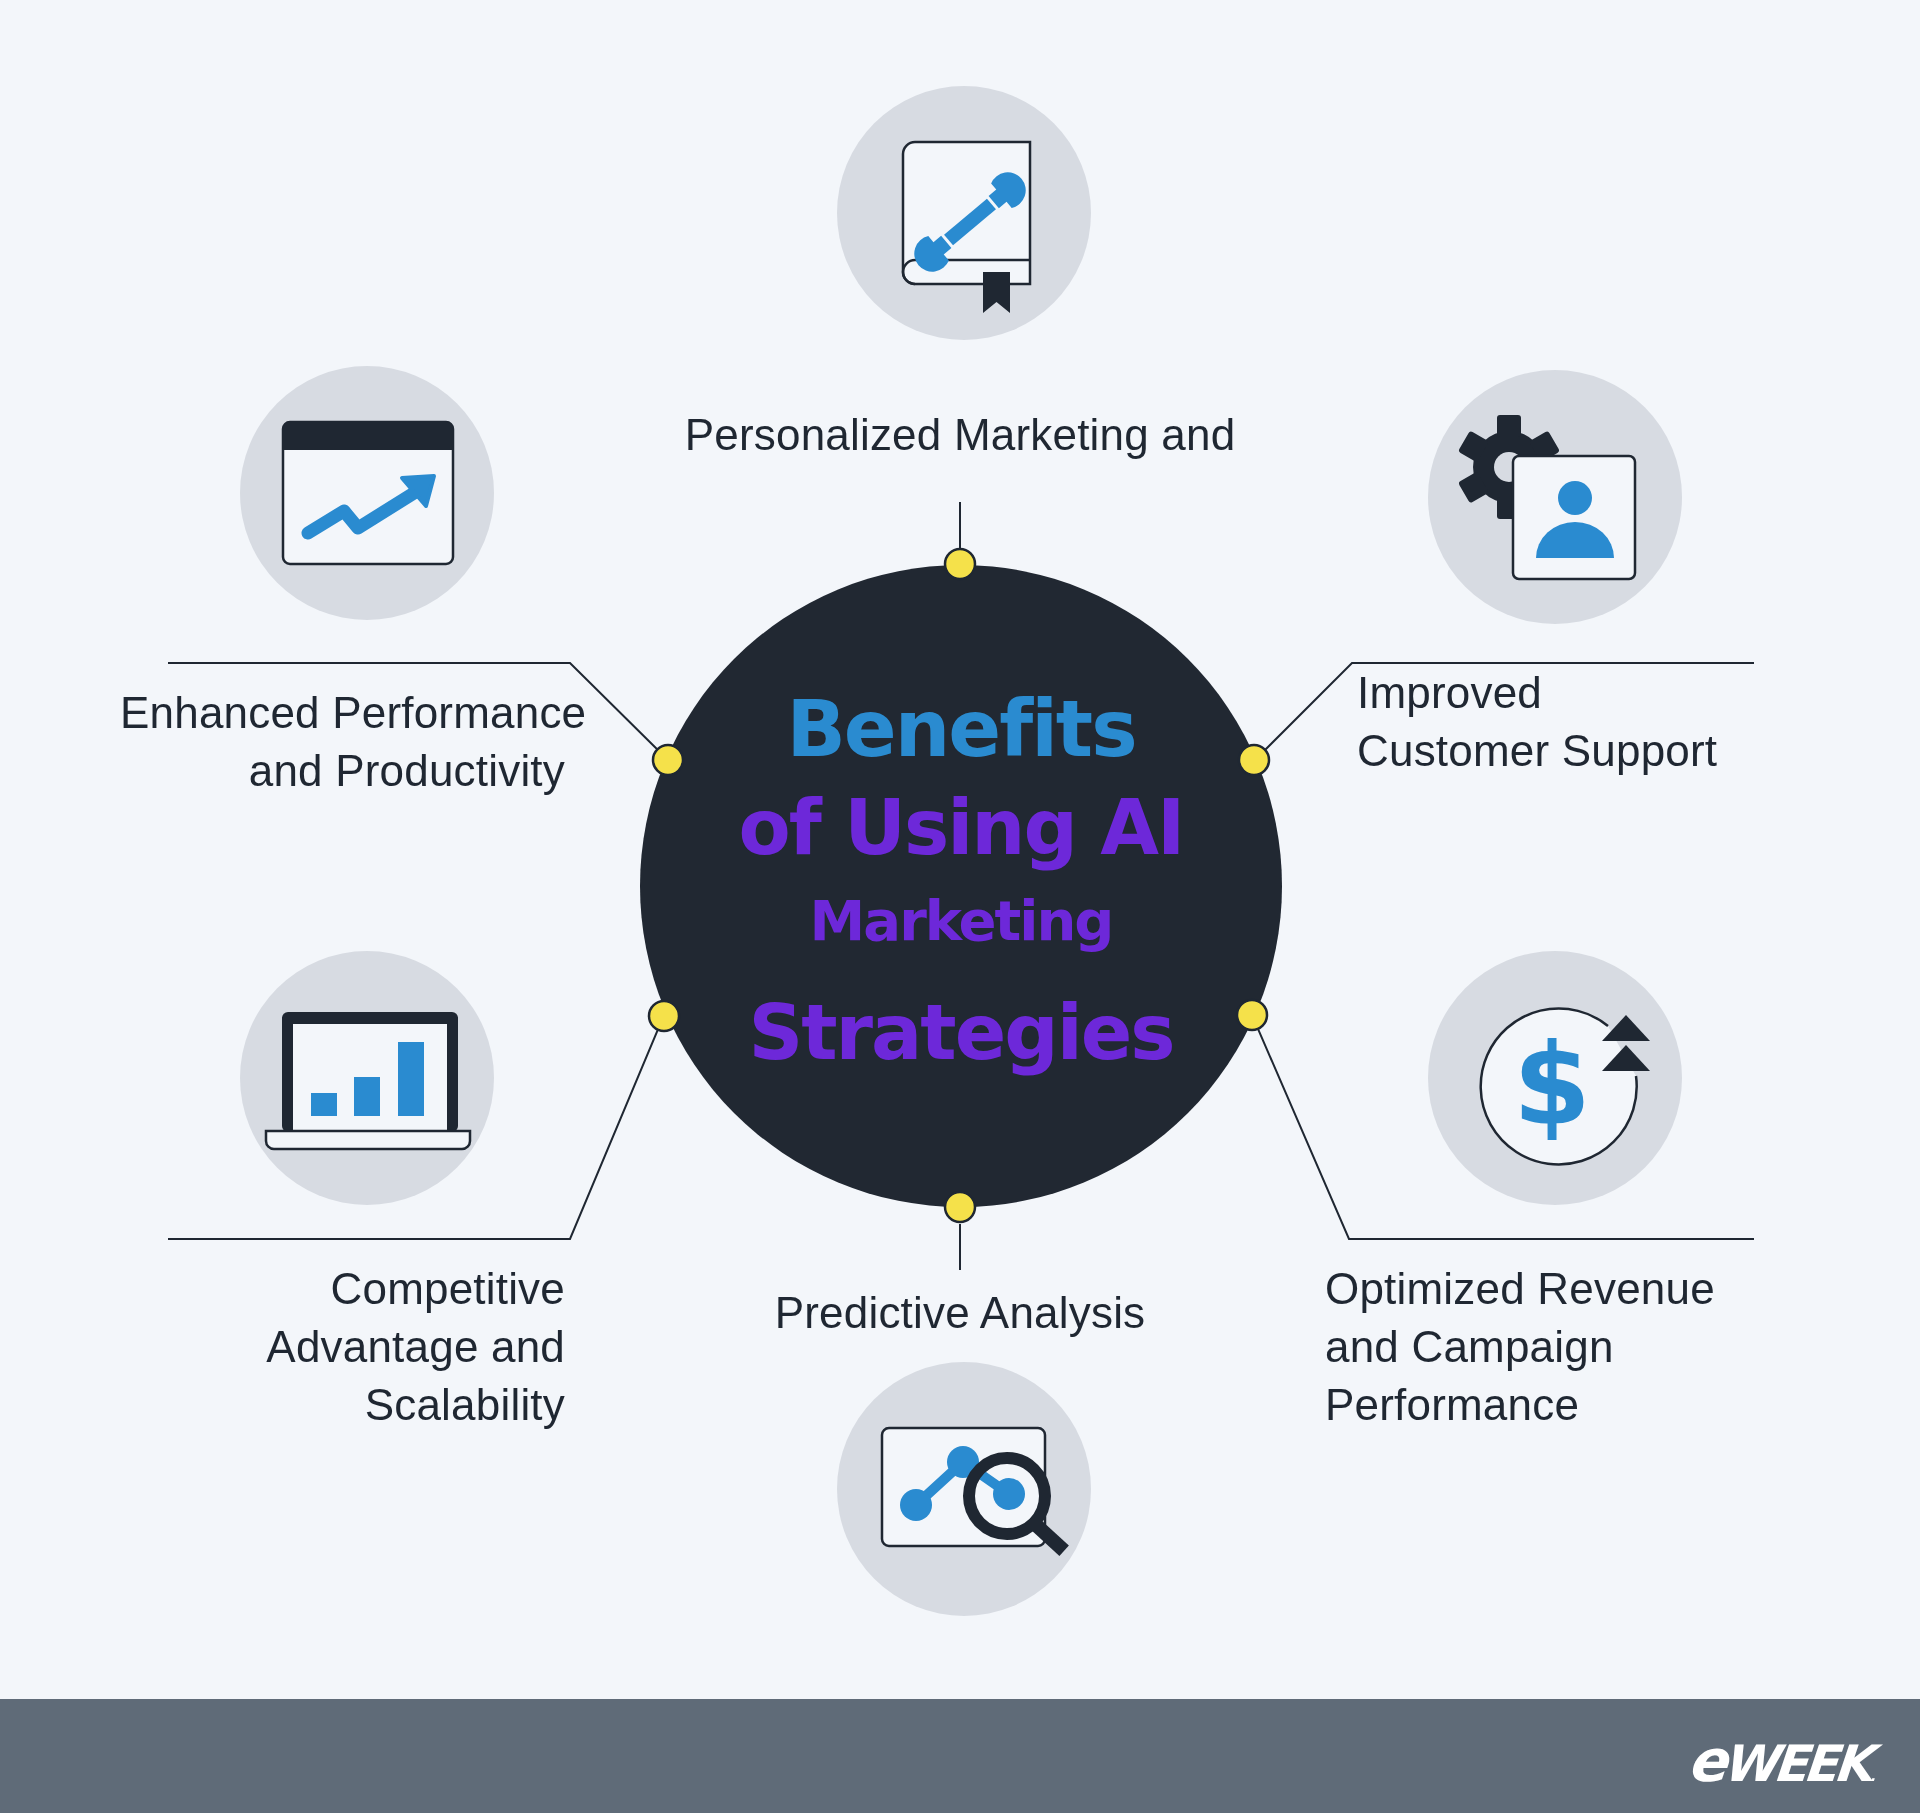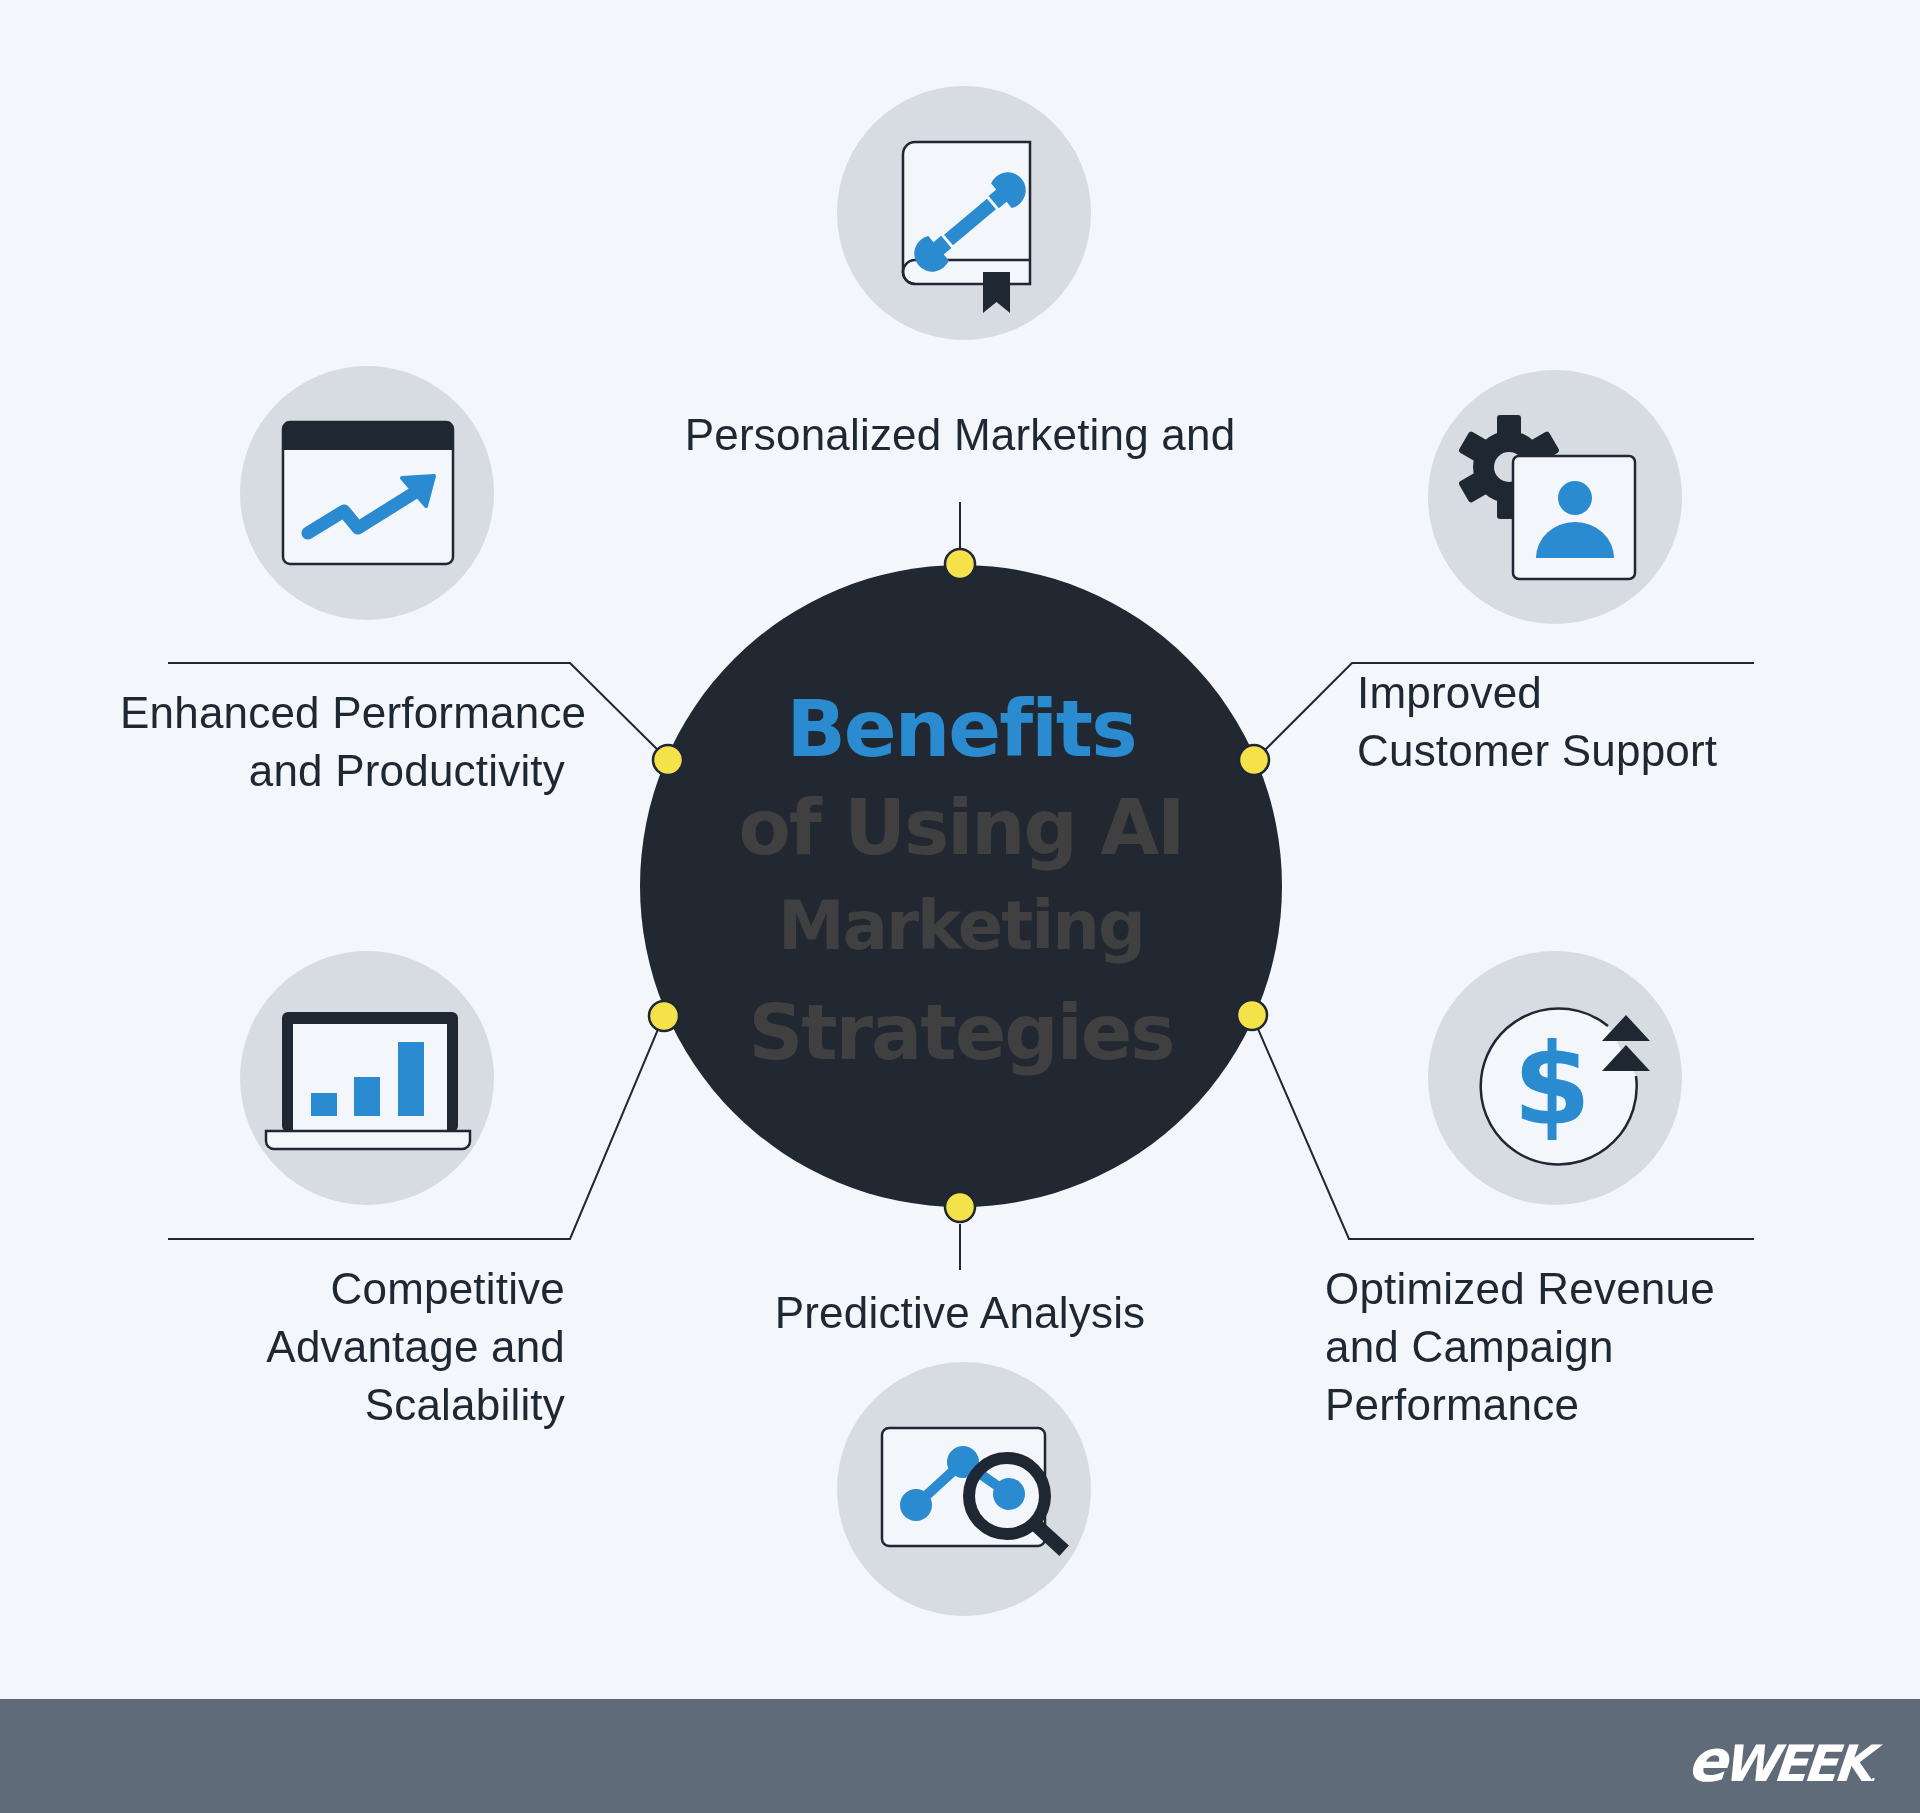--- a/index.html
+++ b/index.html
@@ -15,25 +15,25 @@
     background: #d7dbe2;
   }
   .icon-circle svg { position: absolute; left: 0; top: 0; }
   .center-circle {
     position: absolute; left: 640px; top: 565px; width: 642px; height: 642px;
     border-radius: 50%; background: #212832;
   }
   .title {
     position: absolute; left: 640px; width: 642px; text-align: center;
     font-family: "DejaVu Sans", sans-serif; font-weight: bold;
-    color: #404040; letter-spacing: -2px; line-height: 1;
+    color: #6d28d9; letter-spacing: -2px; line-height: 1;
   }
   .title.t1 { top: 690px; font-size: 78px; color: #2a8bd0; }
   .title.t2 { top: 790px; font-size: 76px; }
-  .title.t3 { top: 893px; font-size: 67px; }
+  .title.t3 { top: 893px; font-size: 56px; }
   .title.t4 { top: 995px; font-size: 76px; }
   .label {
     position: absolute; font-size: 44px; line-height: 58px; color: #1f2732;
     letter-spacing: 0.2px;
   }
   .label span { display: block; white-space: nowrap; }
   .label.right { text-align: right; }
   .label.center { text-align: center; }
   .footer {
     position: absolute; left: 0; top: 1699px; width: 1920px; height: 114px;

